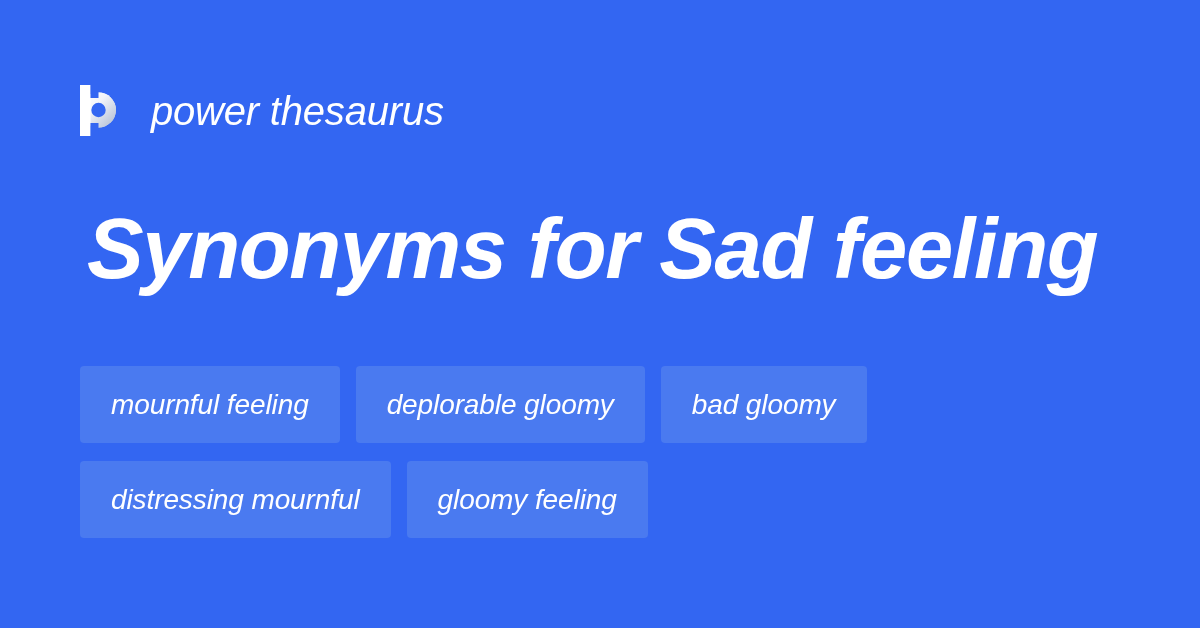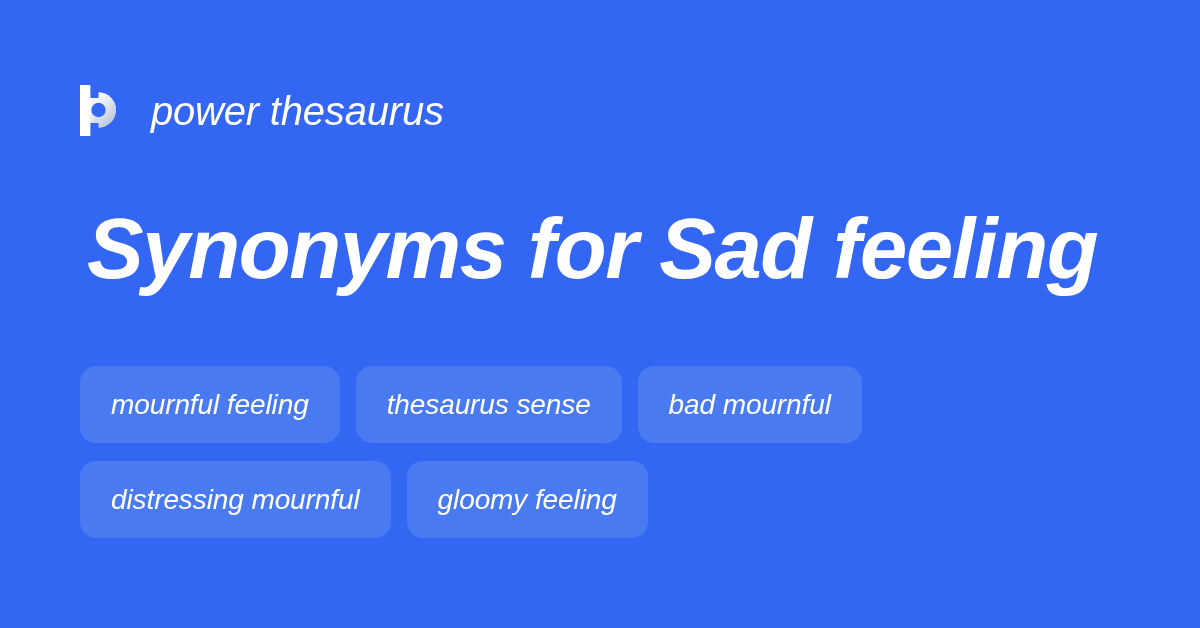--- a/index.html
+++ b/index.html
@@ -75,21 +75,21 @@
     top: 366px;
     width: 1040px;
     display: flex;
     flex-wrap: wrap;
     gap: 18px 16px;
     align-content: flex-start;
   }
 
   .chip {
     background: #4a7af0;
-    border-radius: 16px;
+    border-radius: 4px;
     height: 77px;
     box-sizing: border-box;
     display: flex;
     align-items: center;
     justify-content: center;
     padding: 0 31px;
     color: #ffffff;
     font-size: 28px;
     line-height: 1;
     font-weight: 400;
@@ -125,19 +125,19 @@
         <circle cx="18.5" cy="25" r="7.2" fill="#3366f2"></circle>
       </svg>
     </span>
     <span class="brand-name">power thesaurus</span>
   </div>
 
   <h1 class="headline">Synonyms for Sad feeling</h1>
 
   <div class="chips">
     <span class="chip">mournful feeling</span>
-    <span class="chip">thesaurus sense</span>
-    <span class="chip">bad mournful</span>
+    <span class="chip">deplorable gloomy</span>
+    <span class="chip">bad gloomy</span>
     <span class="chip">distressing mournful</span>
     <span class="chip">gloomy feeling</span>
   </div>
 
 </div>
 
 </body></html>

